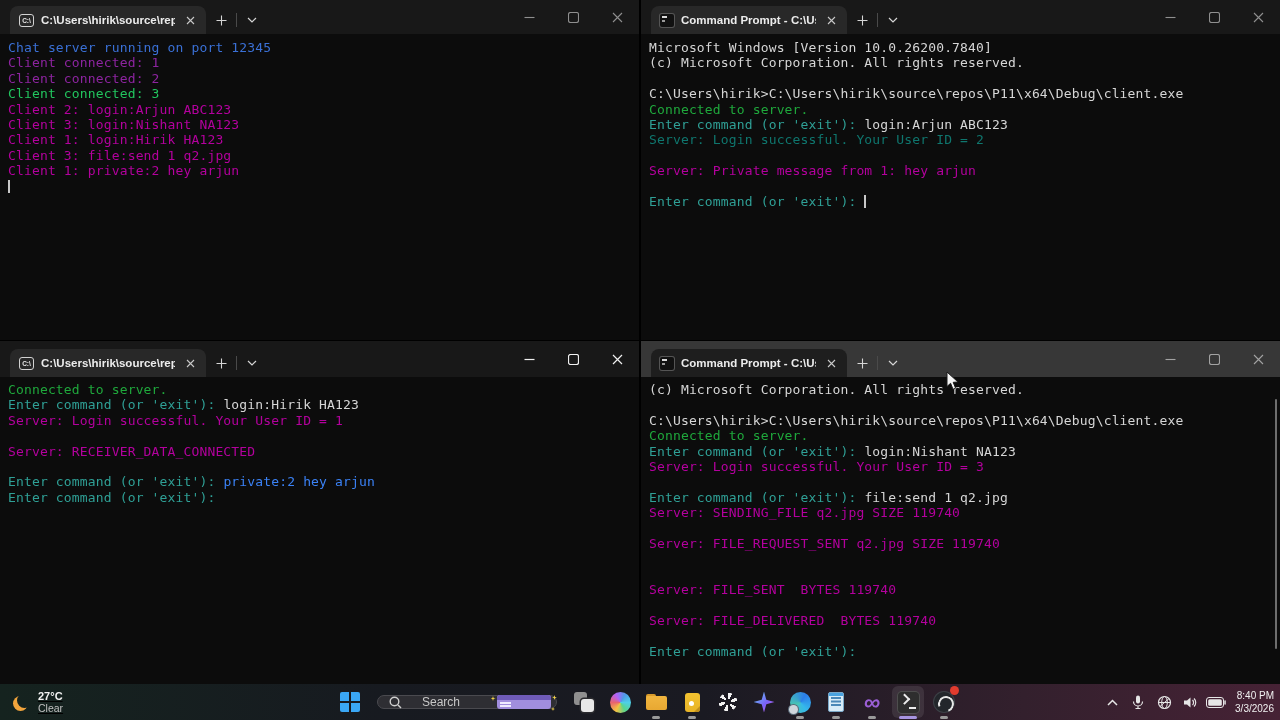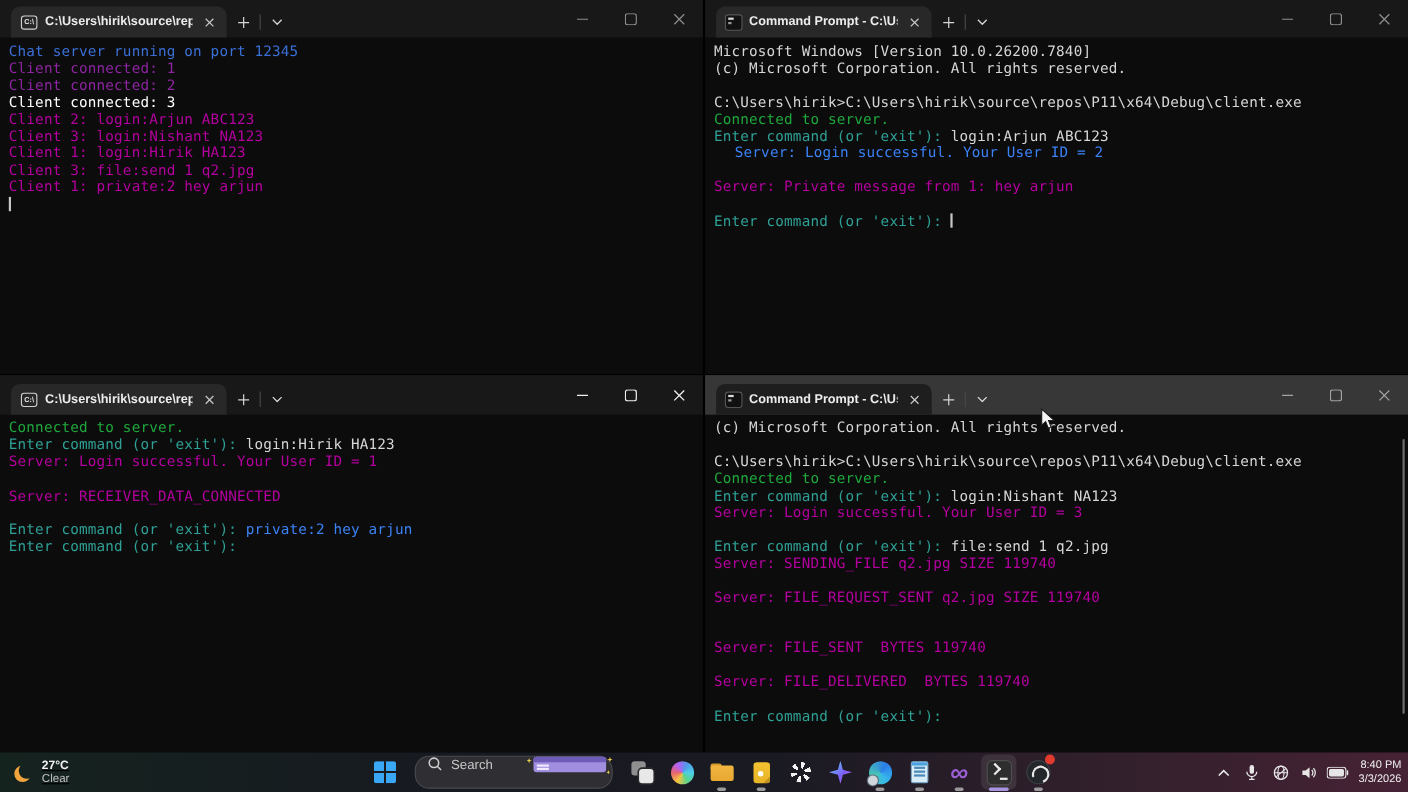--- a/index.html
+++ b/index.html
@@ -47,21 +47,21 @@
 
   .tb-center { position:absolute; left:332px; top:0; height:36px; display:flex; align-items:center; }
   .tb-item { position:relative; width:36px; height:36px; display:flex; align-items:center; justify-content:center; }
   .run-dot { position:absolute; bottom:1px; left:50%; transform:translateX(-50%); width:8px; height:3px; border-radius:2px; background:#9a9a9a; }
   .run-dot.wide { width:18px; background:#a795e0; }
 
   .icon-start { width:20px; height:20px; background:
       linear-gradient(#0000 0 45%, #181a20 45% 55%, #0000 55% 100%),
       linear-gradient(90deg,#0000 0 45%, #181a20 45% 55%, #0000 55% 100%),
       #3aa7f5; border-radius:2px; }
-  .search-pill { display:flex; gap:8px; width:180px; height:30px; margin:0 9px; padding:0 5px 0 11px; border-radius:13px; background:#2e2e33; border:1px solid #4a4a4f; }
+  .search-pill { display:flex; align-items:center; gap:20px; width:180px; height:14px; margin:0 9px; padding:0 5px 0 11px; border-radius:13px; background:#2e2e33; border:1px solid #4a4a4f; }
   .search-pill span { flex:1; font-size:12px; color:#c8c8c8; }
   .clapper { position:relative; width:17px; height:14px; border-radius:3px; background:#a18ede; }
   .clapper::before { content:""; position:absolute; left:0; top:0; width:100%; height:5px; border-radius:3px 3px 0 0; background:#6f5bb8; }
   .clapper::after { content:""; position:absolute; left:3px; top:7px; width:11px; height:1.5px; background:#efeaff; box-shadow:0 3px 0 #efeaff; }
   .sparkle { position:absolute; width:5px; height:5px; background:#f2d24b; clip-path:polygon(50% 0,62% 38%,100% 50%,62% 62%,50% 100%,38% 62%,0 50%,38% 38%); }
   .sp1 { left:-6px; top:1px; } .sp2 { right:-6px; top:0; } .sp3 { right:-4px; bottom:-2px; width:4px; height:4px; }
 
   .icon-taskview { position:relative; width:20px; height:20px; }
   .icon-taskview::before { content:""; position:absolute; left:0; top:0; width:13px; height:13px; border-radius:3px; background:#8f8f8f; }
   .icon-taskview::after { content:""; position:absolute; right:0; bottom:0; width:13px; height:13px; border-radius:3px; background:#e8e8e8; box-shadow:0 0 0 1.5px #2a2a2e; }
@@ -142,21 +142,21 @@
             <svg width="11" height="11" viewBox="0 0 11 11">
               <path d="M1 1 L10 10 M10 1 L1 10" stroke="currentColor" stroke-width="1.1"></path>
             </svg>
           </span>
       </div>
     </div>
     <div class="term">
         <div class="tline"><span style="color: rgb(58, 112, 214);">Chat server running on port 12345</span></div>
         <div class="tline"><span style="color: rgb(141, 36, 160);">Client connected: 1</span></div>
         <div class="tline"><span style="color: rgb(141, 36, 160);">Client connected: 2</span></div>
-        <div class="tline"><span style="color: #ffffff;">Client connected: 3</span></div>
+        <div class="tline"><span style="color: #22c55e;">Client connected: 3</span></div>
         <div class="tline"><span style="color: rgb(180, 0, 158);">Client 2: login:Arjun ABC123</span></div>
         <div class="tline"><span style="color: rgb(180, 0, 158);">Client 3: login:Nishant NA123</span></div>
         <div class="tline"><span style="color: rgb(180, 0, 158);">Client 1: login:Hirik HA123</span></div>
         <div class="tline"><span style="color: rgb(180, 0, 158);">Client 3: file:send 1 q2.jpg</span></div>
         <div class="tline"><span style="color: rgb(180, 0, 158);">Client 1: private:2 hey arjun</span></div>
         <div class="tline"><span class="tcursor"></span></div>
       </div>
   </div>
 
   <div class="window" id="win-arjun">
@@ -199,21 +199,21 @@
           </span>
       </div>
     </div>
     <div class="term">
         <div class="tline"><span style="color: rgb(214, 214, 214);">Microsoft Windows [Version 10.0.26200.7840]</span></div>
         <div class="tline"><span style="color: rgb(214, 214, 214);">(c) Microsoft Corporation. All rights reserved.</span></div>
         <div class="tline">&nbsp;</div>
         <div class="tline"><span style="color: rgb(214, 214, 214);">C:\Users\hirik&gt;C:\Users\hirik\source\repos\P11\x64\Debug\client.exe</span></div>
         <div class="tline"><span style="color: rgb(31, 168, 60);">Connected to server.</span></div>
         <div class="tline"><span style="color: rgb(47, 160, 150);">Enter command (or 'exit'): </span><span style="color: rgb(214, 214, 214);">login:Arjun ABC123</span></div>
-        <div class="tline"><span style="color: #3b82f6; margin-left: 19px;">Server: Login successful. Your User ID = 2</span></div>
+        <div class="tline"><span style="color: #0f766e;">Server: Login successful. Your User ID = 2</span></div>
         <div class="tline">&nbsp;</div>
         <div class="tline"><span style="color: rgb(180, 0, 158);">Server: Private message from 1: hey arjun</span></div>
         <div class="tline">&nbsp;</div>
         <div class="tline"><span style="color: rgb(47, 160, 150);">Enter command (or 'exit'): </span><span class="tcursor"></span></div>
       </div>
   </div>
 
   <div class="window" id="win-hirik">
     <div class="titlebar tb-bottom">
       <div class="tab">

